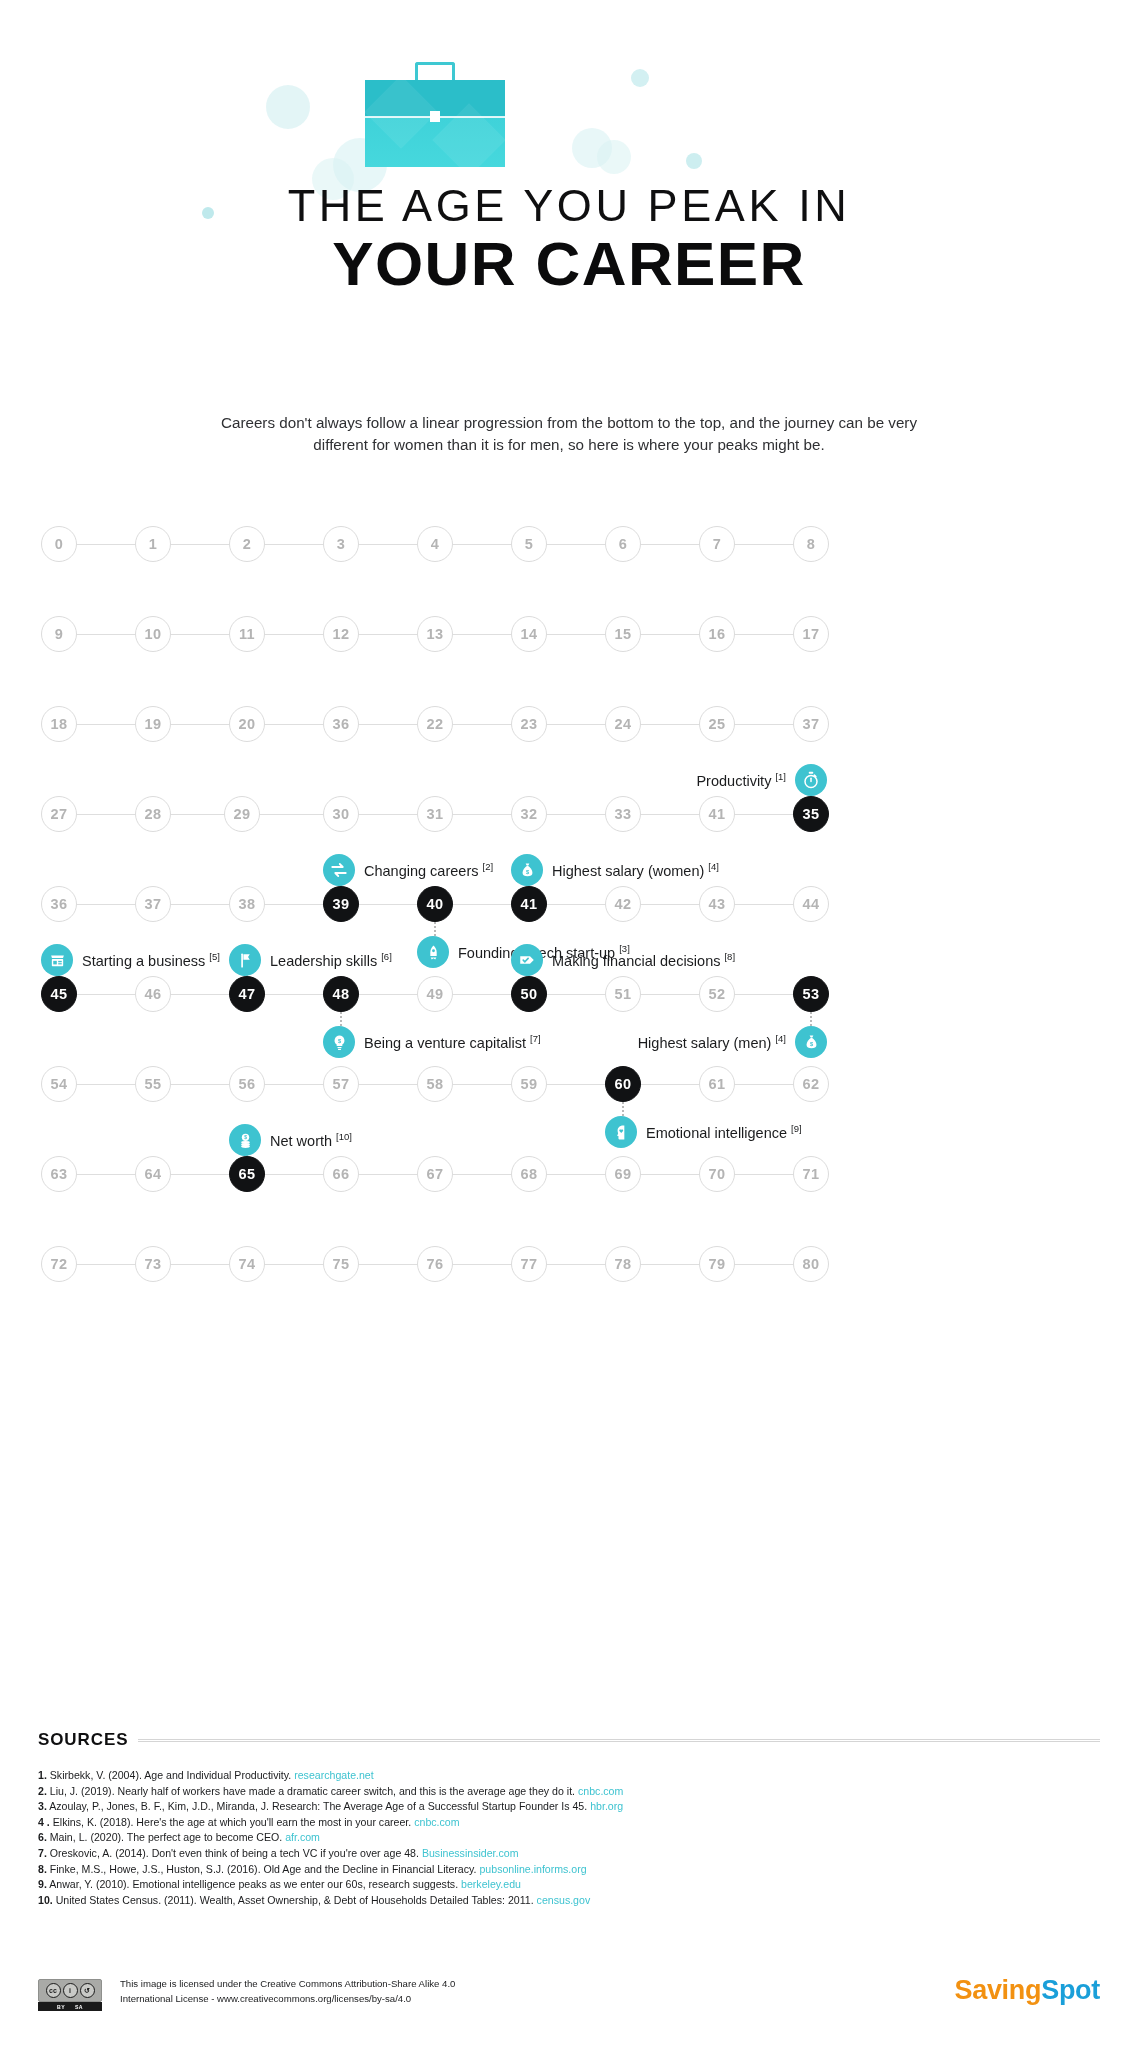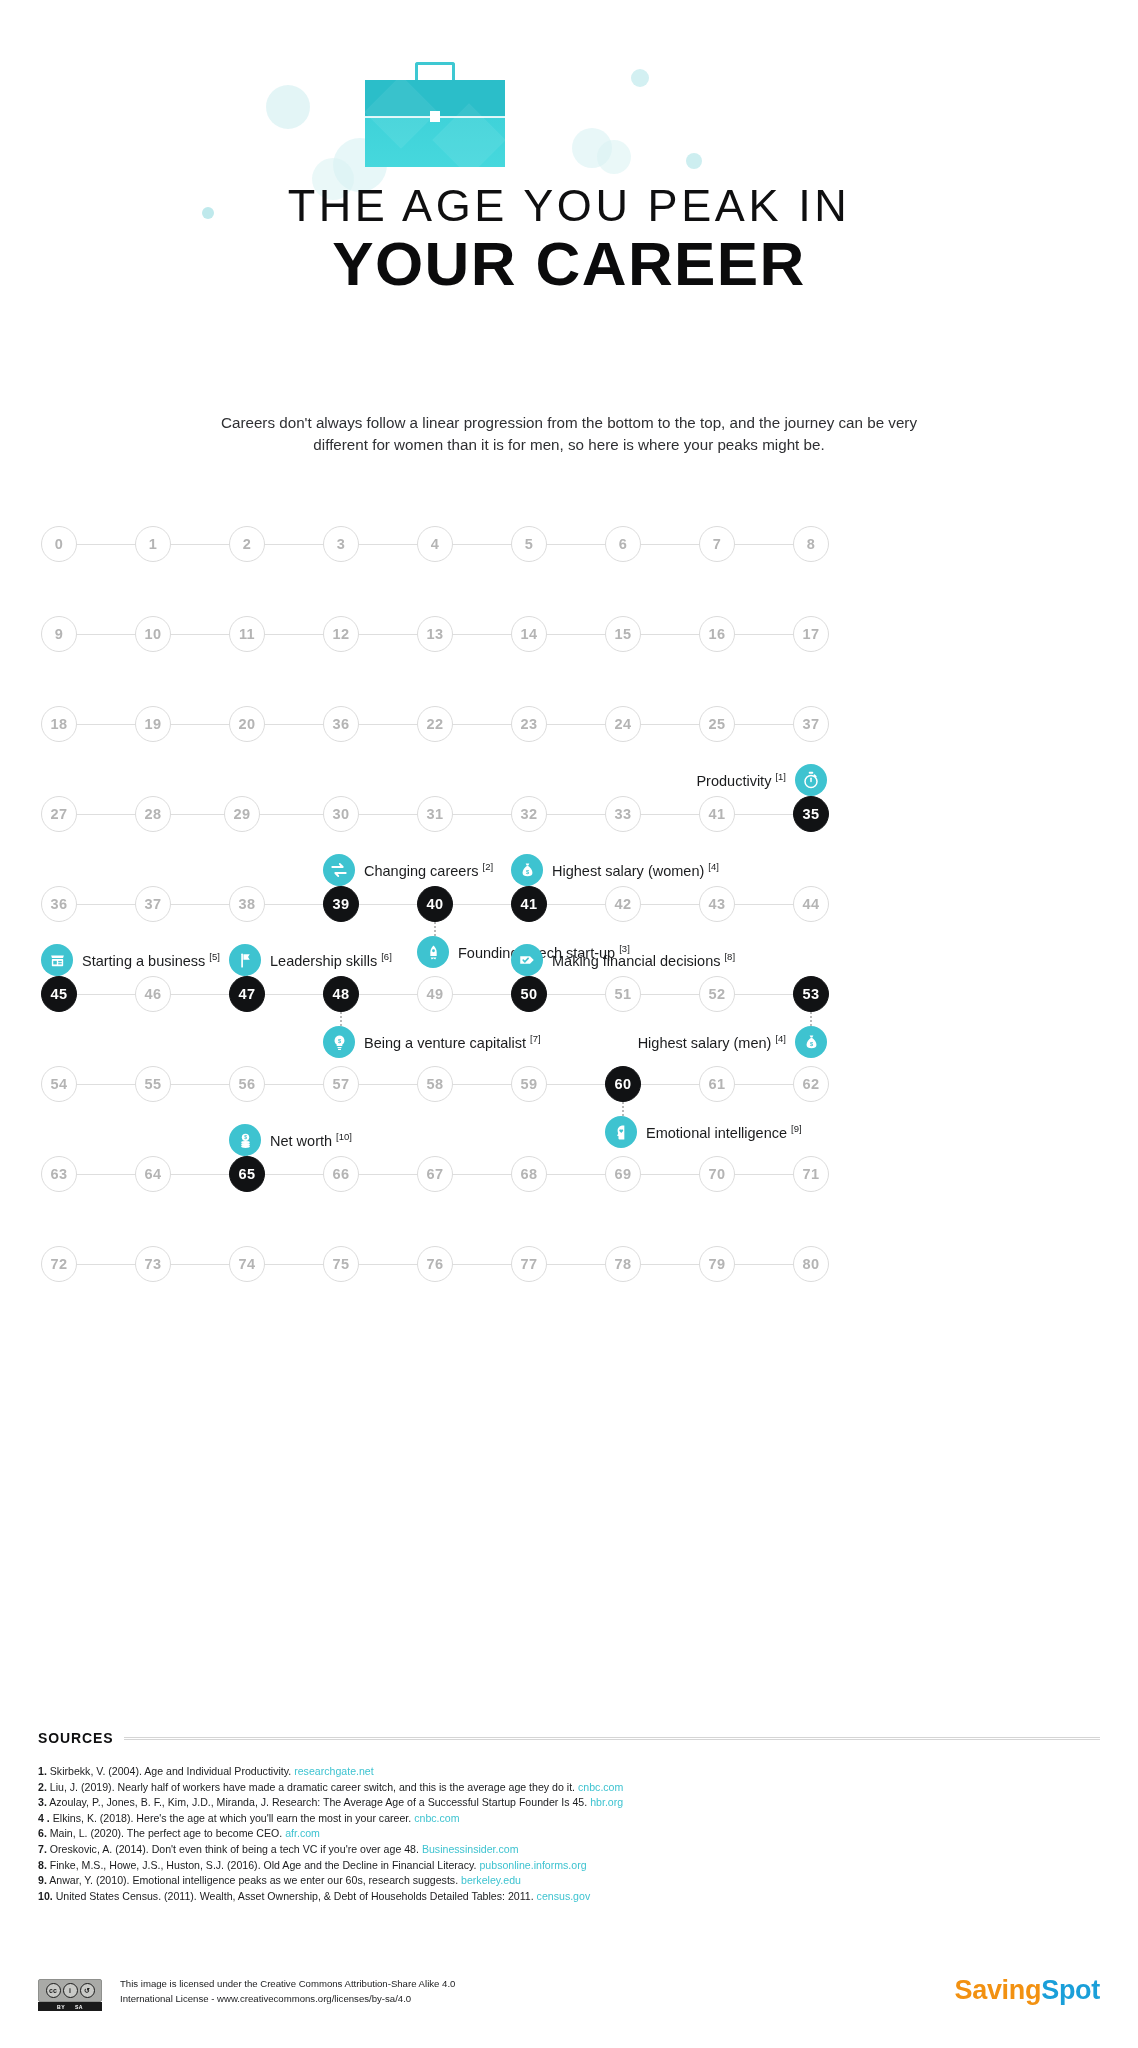--- a/index.html
+++ b/index.html
@@ -84,21 +84,21 @@
 
   .stem {
     position: absolute; width: 0; border-left: 2px dotted #b9b9b9; left: 16px;
   }
   .stem.up   { top: 32px; height: 14px; }
   .stem.down { top: -14px; height: 14px; }
 
   
   .sources { position: absolute; left: 38px; top: 1730px; width: 1062px; }
   .src-head { display: flex; align-items: center; gap: 10px; }
-  .src-title { font-size: 14px; font-weight: 700; letter-spacing: .9px; color: #0f0f10; }
+  .src-title { font-size: 17px; font-weight: 700; letter-spacing: .9px; color: #0f0f10; }
   .src-rule { flex: 1; height: 3px; border-top: 1px solid #d5d5d5; border-bottom: 1px solid #d5d5d5; }
   .src-list { margin-top: 18px; }
   .src-item { font-size: 10.6px; line-height: 15.6px; color: #1b1c1e; }
   .src-item b { font-weight: 700; }
   .src-item .lnk { color: #3ec3d0; }
 
   
   .footer { position: absolute; left: 38px; top: 1975px; width: 1062px; height: 50px; }
   .cc-badge {
     position: absolute; left: 0; top: 4px; width: 64px; height: 23px;

